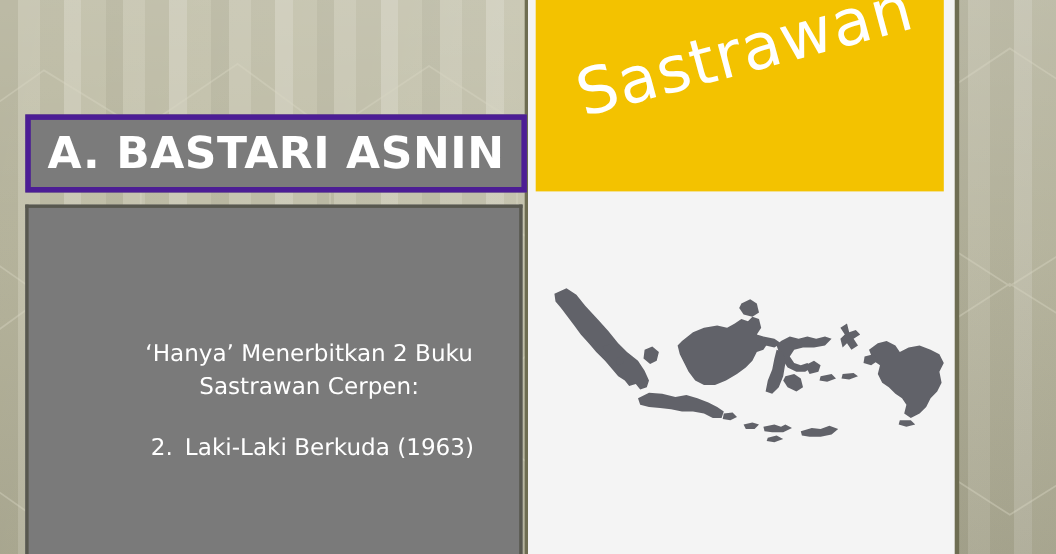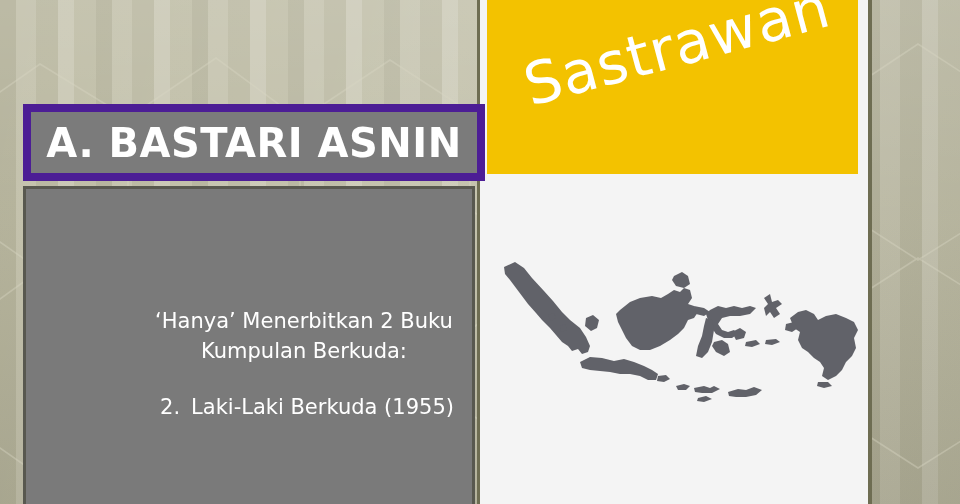--- a/index.html
+++ b/index.html
@@ -110,21 +110,21 @@
   .map-wrap svg { display: block; width: 100%; height: 100%; }
 
   
   .title-box {
     position: absolute;
     left: 23px;
     top: 104px;
     width: 446px;
     height: 61px;
     background: #7b7b7b;
-    border: 8px solid #4c1d95;
+    border: 5px solid #4c1d95;
     display: flex;
     align-items: center;
     justify-content: center;
     box-sizing: content-box;
   }
   .title-text {
     color: #ffffff;
     font-size: 40px;
     font-weight: bold;
     letter-spacing: 0.5px;
@@ -148,21 +148,20 @@
   .body-inner {
     position: absolute;
     left: 0;
     top: 118px;
     width: 510px;
     text-align: center;
     color: #ffffff;
     font-size: 21px;
     line-height: 1.42;
     font-family: "DejaVu Sans", sans-serif;
-    padding-left: 23px;
   }
   .body-lead { margin: 0; }
   .body-spacer { height: 26px; }
   .body-list {
     margin: 0;
     padding: 0;
     list-style: none;
   }
   .body-list li {
     display: block;
@@ -259,23 +258,23 @@
     </svg>
   </div>
 
   <div class="title-box">
     <span class="title-text">A. BASTARI ASNIN</span>
   </div>
 
   <div class="body-box">
     <div class="body-inner">
       <p class="body-lead">‘Hanya’ Menerbitkan 2 Buku</p>
-      <p class="body-lead">Kumpulan Berkuda:</p>
+      <p class="body-lead">Sastrawan Cerpen:</p>
       <div class="body-spacer"></div>
       <ul class="body-list">
         <li>
-          <span class="li-num">2.</span><span class="li-txt">Laki-Laki Berkuda (1955)</span>
+          <span class="li-num">2.</span><span class="li-txt">Laki-Laki Berkuda (1963)</span>
         </li>
       </ul>
     </div>
   </div>
 
 </div>
 
 </body></html>

